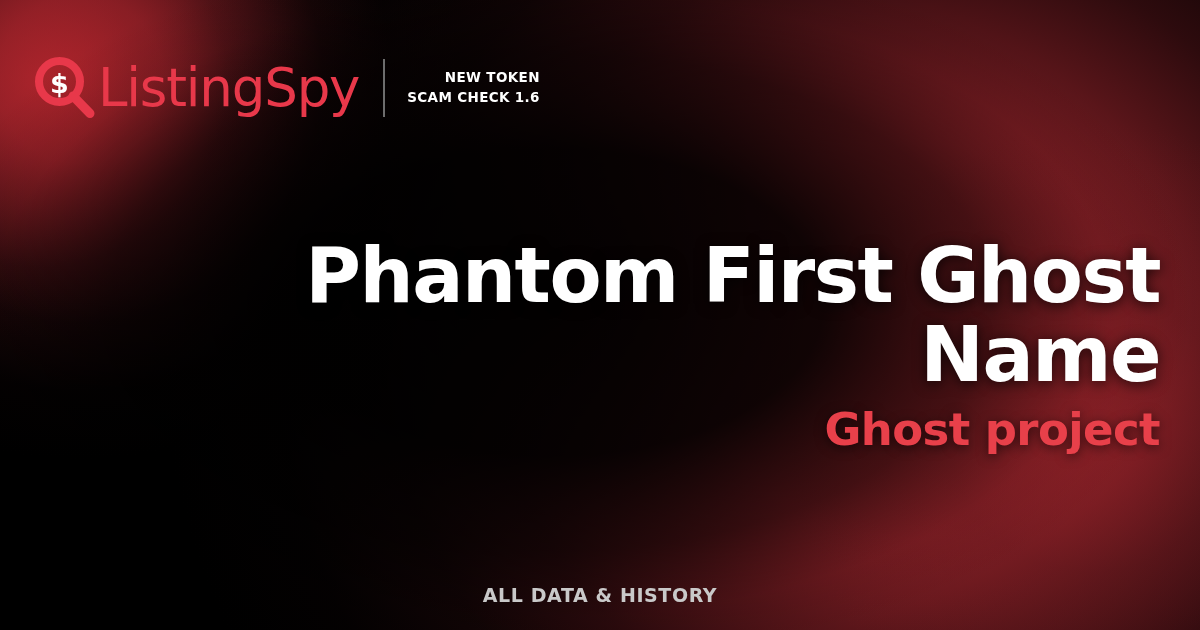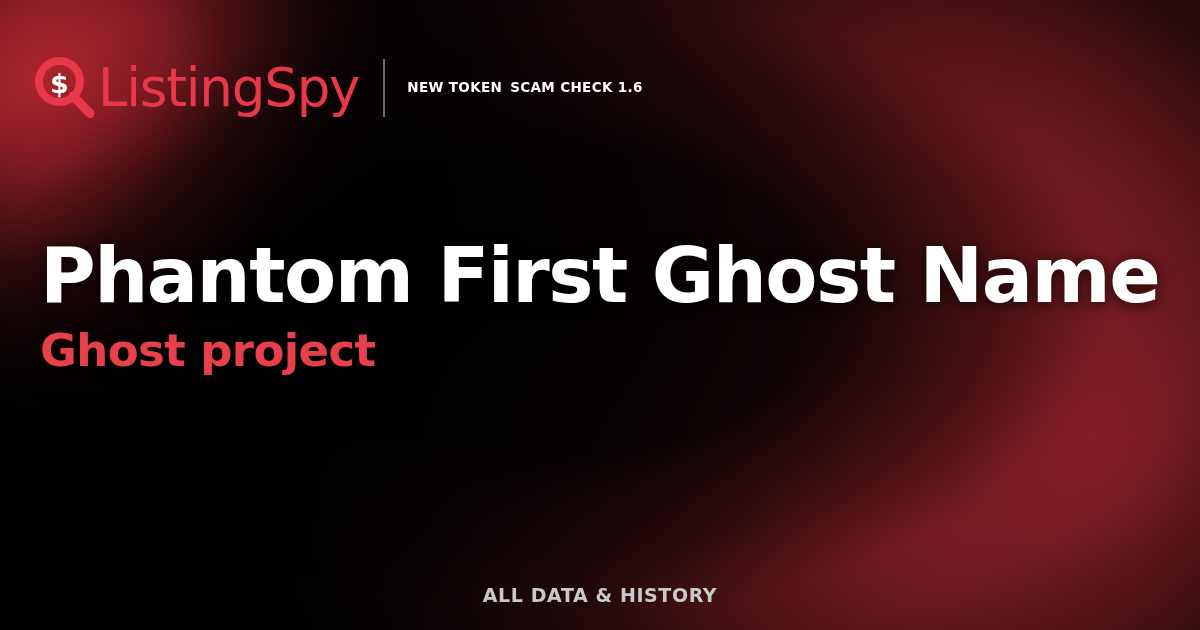--- a/index.html
+++ b/index.html
@@ -127,42 +127,43 @@
     width: 2px;
     height: 58px;
     background: #6d6d6d;
     margin-left: 24px;
     margin-right: 22px;
     flex: 0 0 2px;
   }
 
   .brand-tagline {
     display: flex;
+    flex-direction: column;
     justify-content: center;
-    gap: 8px;
+    gap: 2px;
     text-align: right;
   }
 
   .brand-tagline-line {
     font-size: 13.5px;
     line-height: 1.32;
     font-weight: bold;
     color: #ffffff;
     letter-spacing: 0.35px;
     white-space: nowrap;
   }
 
   
   .hero {
     position: absolute;
-    left: 0;
+    left: 7px;
     right: 0;
     top: 236px;
     z-index: 5;
-    text-align: left;
+    text-align: right;
     padding: 0 40px;
     box-sizing: border-box;
   }
 
   .hero-title {
     font-size: 76px;
     line-height: 1.04;
     font-weight: bold;
     color: #ffffff;
     letter-spacing: -1.5px;

